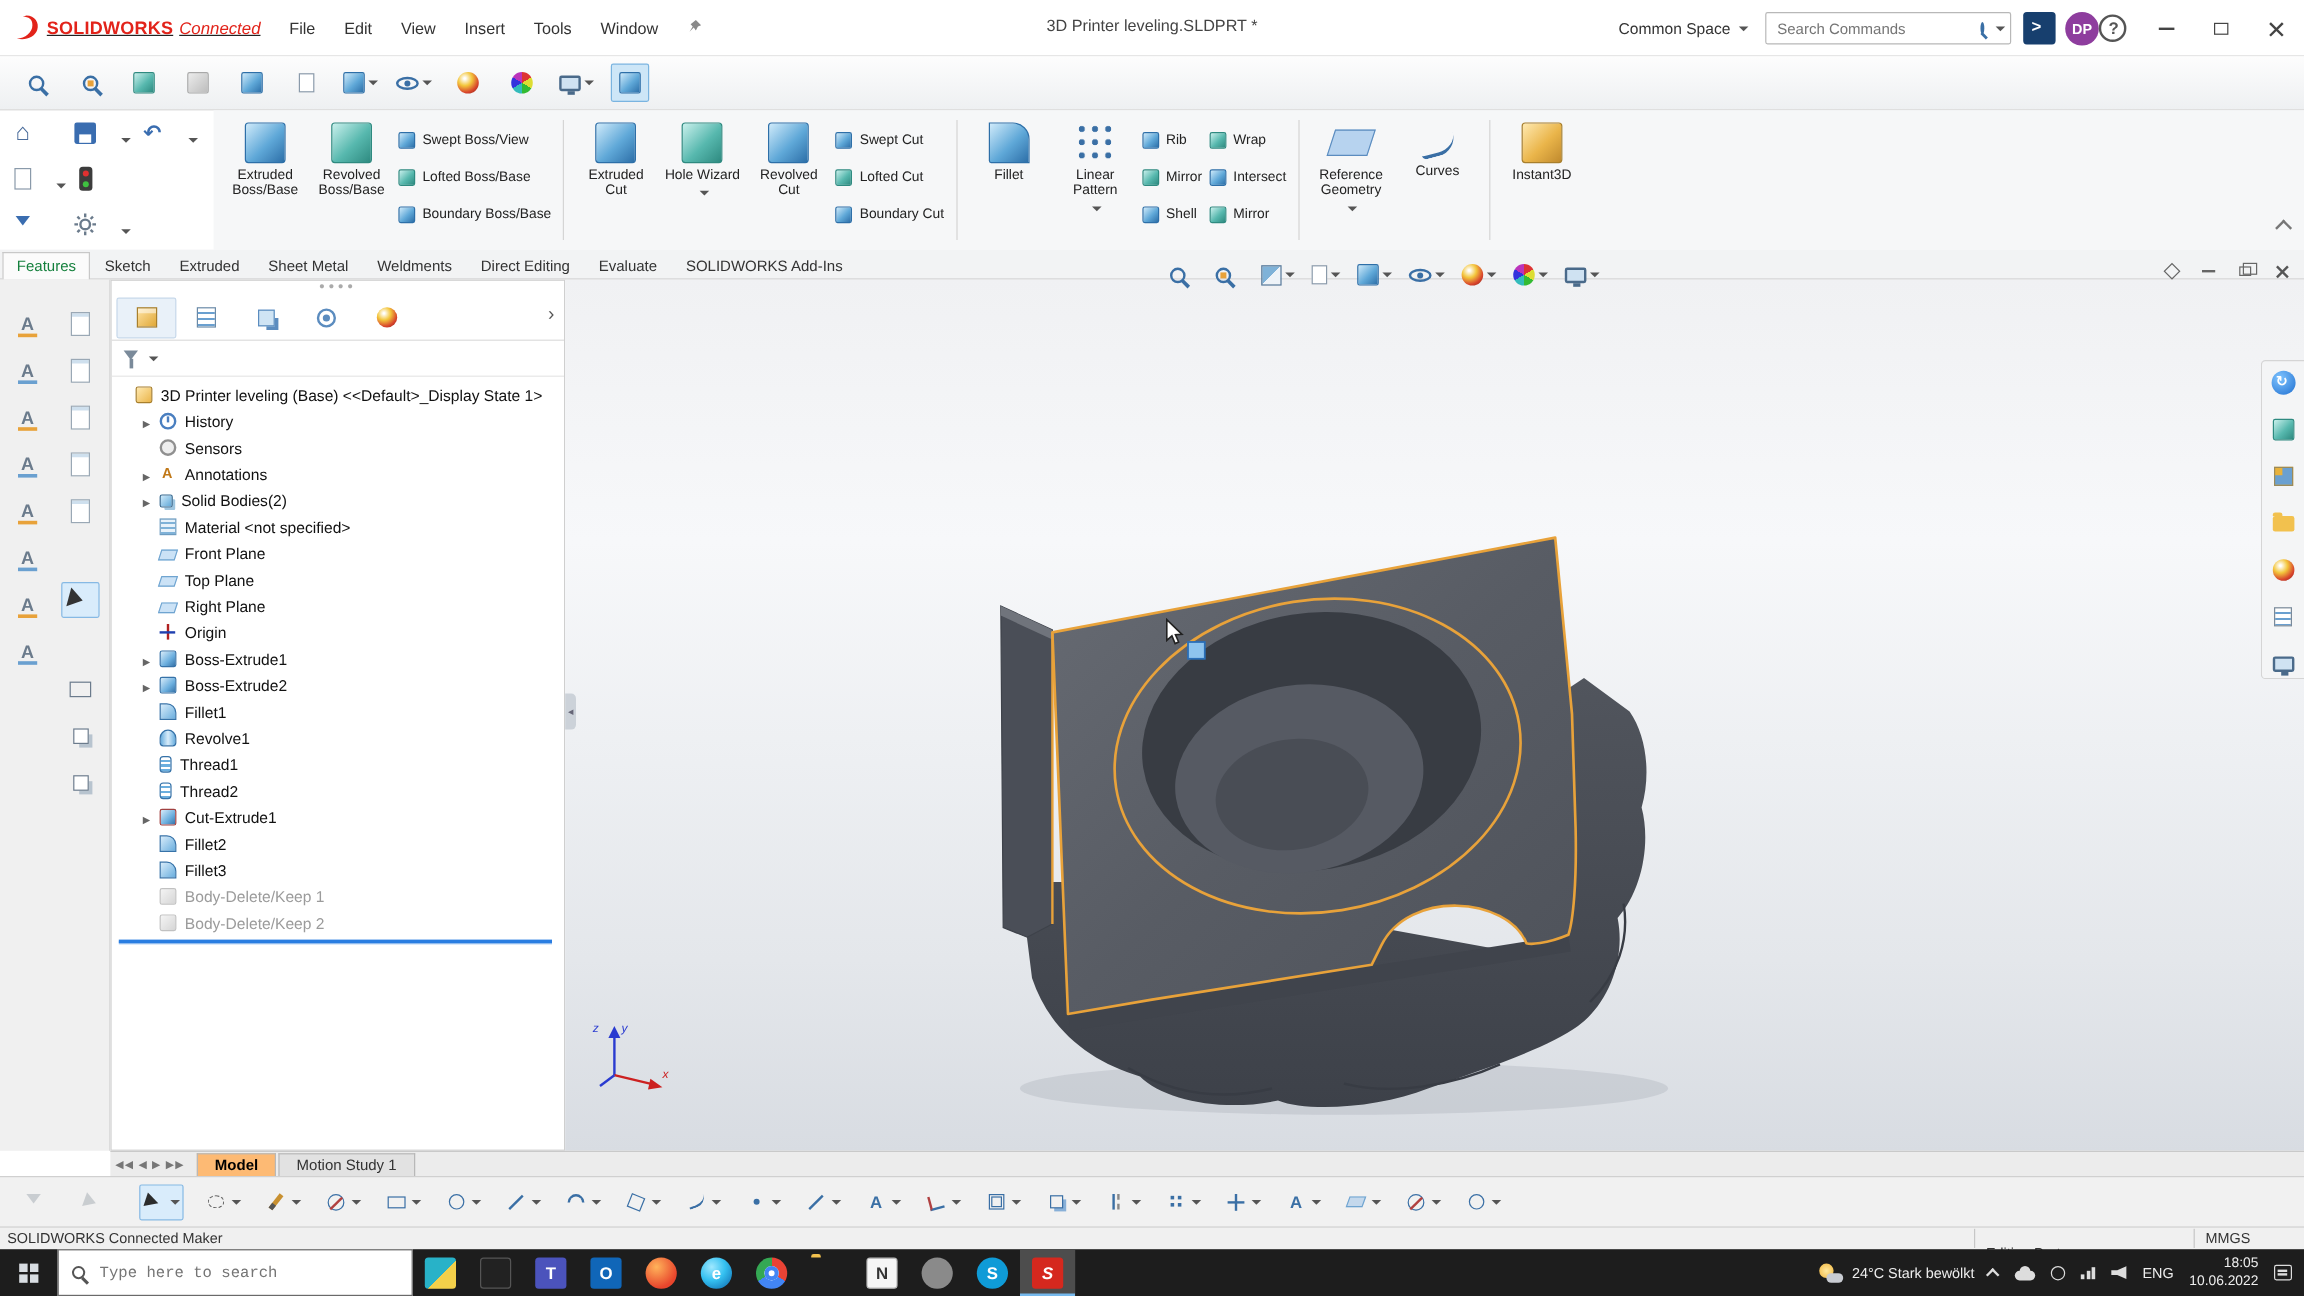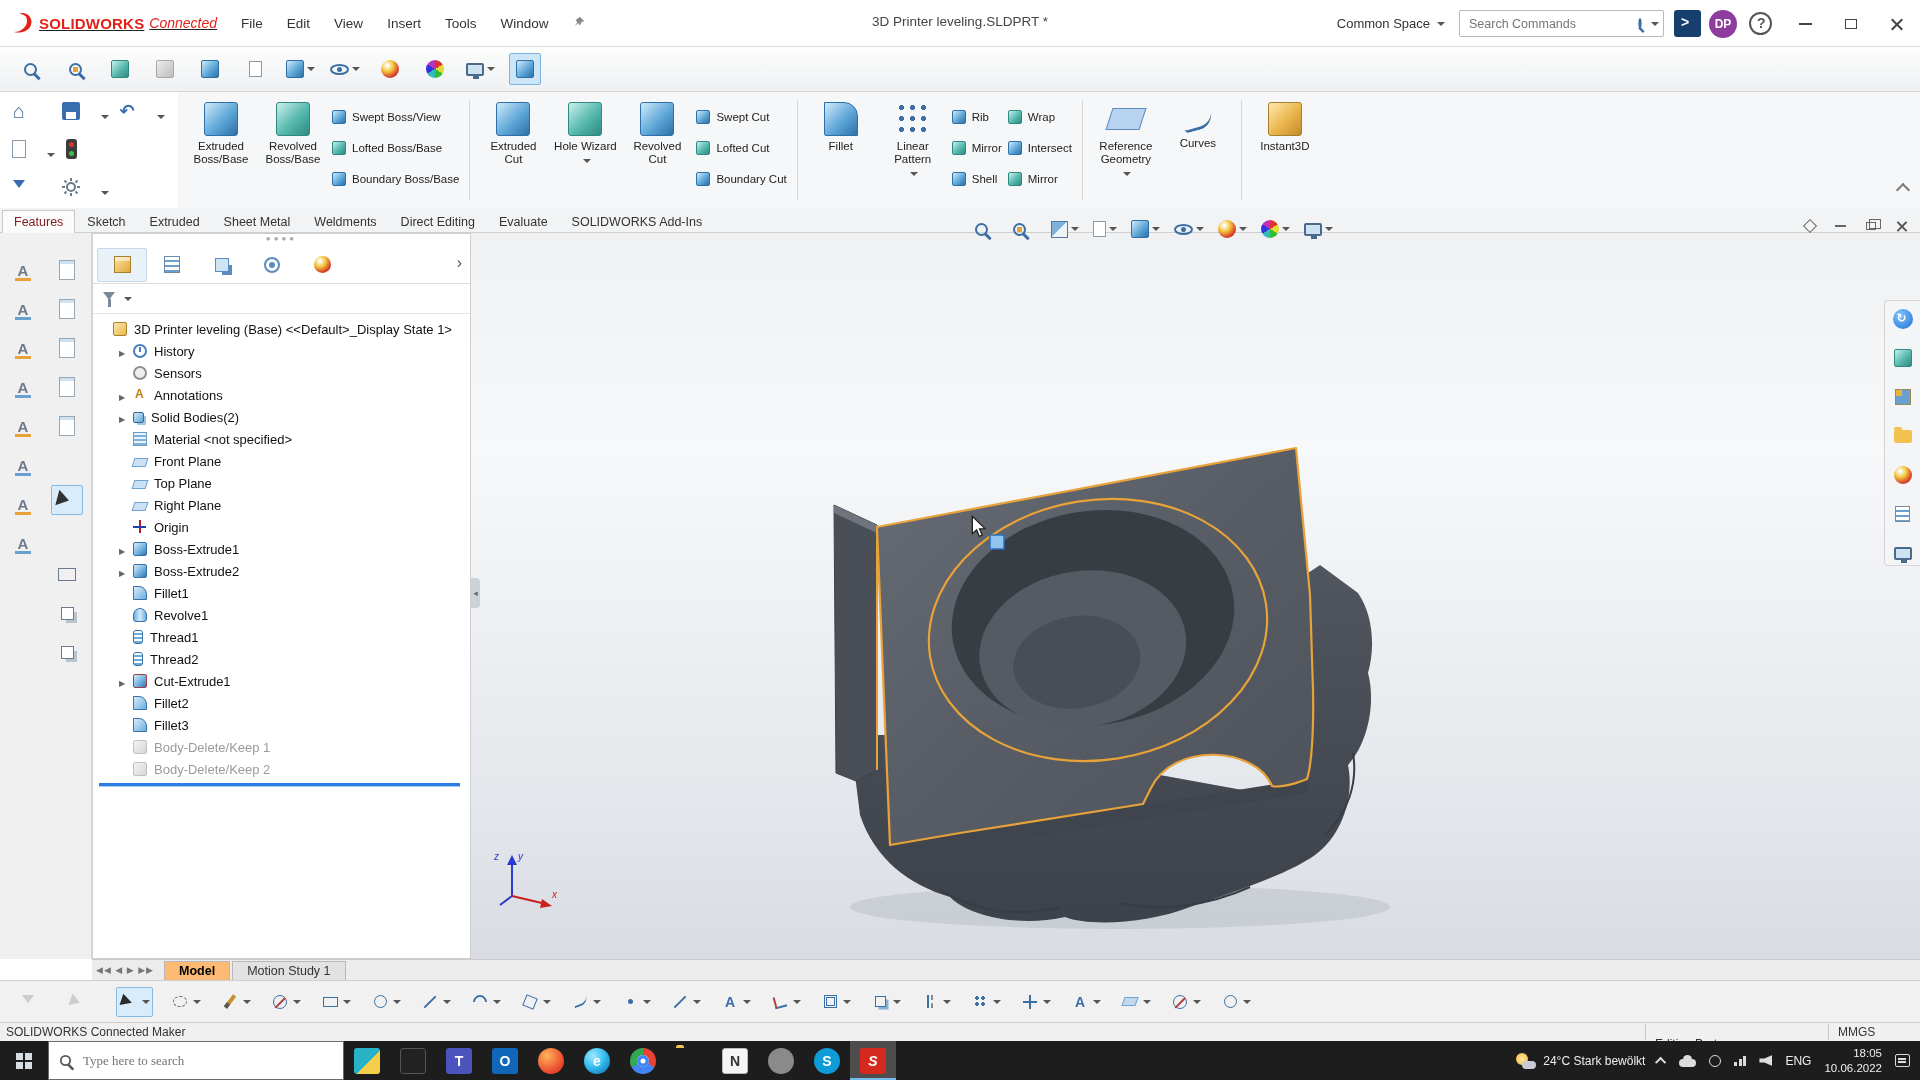--- a/index.html
+++ b/index.html
@@ -48,21 +48,21 @@
   .menubar{display:flex;gap:4px;}
   .menubar .menu{padding:5px 10px;font-size:13.5px;color:#333;cursor:default;}
   .pin{margin-left:14px;}
   .doc-title{position:absolute;left:50%;transform:translateX(-50%);top:14px;font-size:13.5px;color:#444;white-space:nowrap;}
   .tb-right{position:absolute;right:0;top:0;height:47px;display:flex;align-items:center;}
   .space-btn{display:flex;align-items:center;gap:4px;margin-right:14px;font-size:13px;color:#333;}
   .cmdsearch{width:205px;height:27px;border:1px solid #b8b8b8;border-radius:2px;background:#fff;display:flex;align-items:center;gap:6px;padding:0 7px;}
   .cmdsearch input{border:none;outline:none;flex:1;font-size:12.5px;font-family:inherit;color:#555;background:transparent;}
   .term{width:27px;height:27px;margin:0 8px 0 10px;background:#173f6e;border-radius:3px;position:relative;}
   .term::after{content:'>';position:absolute;left:7px;top:4px;color:#fff;font-weight:bold;font-size:14px;}
-  .avatar{width:28px;height:28px;border-radius:50%;background:#8e3d9e;color:#fff;font-size:12px;font-weight:bold;display:flex;align-items:center;justify-content:center;margin-right:12px;}
+  .avatar{width:28px;height:28px;border-radius:50%;background:#8e3d9e;color:#fff;font-size:12px;font-weight:bold;display:flex;align-items:center;justify-content:center;}
   .help{width:23px;height:23px;border:2px solid #555;border-radius:50%;position:relative;margin-right:10px;}
   .help::after{content:'?';position:absolute;left:6px;top:1px;font-size:14px;font-weight:bold;color:#555;}
   .wbtn{width:46px;height:47px;display:flex;align-items:center;justify-content:center;}
   .wmin{width:13px;height:2px;background:#444;}
   .wres{width:12px;height:10px;border:1.5px solid #444;position:relative;background:#fff;}
   .wres::after{content:'';position:absolute;left:2px;top:-4px;width:12px;height:10px;border:1.5px solid #444;z-index:-1;}
   .wclose{position:relative;width:14px;height:14px;}
   .wclose::before,.wclose::after{content:'';position:absolute;left:6px;top:0;width:2px;height:15px;background:#444;}
   .wclose::before{transform:rotate(45deg);} .wclose::after{transform:rotate(-45deg);}
 
@@ -95,21 +95,21 @@
   .sbl{font-size:11.5px;color:#222;white-space:nowrap;}
   .pat-big{display:inline-block;width:34px;height:34px;background:radial-gradient(#3a6fa5 2.5px,transparent 2.8px);background-size:11px 11px;}
   .plane-big{display:inline-block;width:34px;height:22px;transform:skewX(-18deg);background:rgba(120,175,230,.5);border:1.5px solid #5b8cbf;margin:6px 0;}
   .curve-big{display:inline-block;width:30px;height:18px;border-bottom:3px solid #3a6fa5;border-radius:0 0 16px 4px;transform:rotate(-15deg);margin:10px 0 3px;}
   .ribcollapse{position:absolute;top:185px;right:12px;width:10px;height:10px;border-left:2px solid #777;border-top:2px solid #777;transform:rotate(45deg);z-index:4;}
 
   
   .cmstrip{position:absolute;top:208px;left:0;right:0;height:25px;background:#f2f3f4;border-bottom:1px solid #cfcfcf;}
   .cmtabs{display:flex;height:25px;align-items:flex-end;padding-left:2px;}
   .cmtab{padding:4px 11px;font-size:12.5px;color:#333;border:1px solid transparent;border-bottom:none;}
-  .cmtab.active{background:#fbfbfb;border-color:#c8c8c8;color:#7f1d1d;}
+  .cmtab.active{background:#fbfbfb;border-color:#c8c8c8;color:#15803d;}
 
   
   .hud{position:absolute;top:214px;left:975px;height:30px;display:flex;gap:14px;align-items:center;z-index:6;}
   .hitem{display:flex;align-items:center;}
   .docctl{position:absolute;top:220px;right:12px;display:flex;gap:20px;align-items:center;z-index:6;}
   .dpin{width:10px;height:10px;border:1.5px solid #666;transform:rotate(45deg);}
   .dmin{width:11px;height:2px;background:#666;}
   .dres{width:10px;height:8px;border:1.5px solid #666;position:relative;}
   .dres::after{content:'';position:absolute;left:2px;top:-4px;width:10px;height:8px;border:1.5px solid #666;z-index:-1;}
   .dclose{position:relative;width:12px;height:12px;}
@@ -224,21 +224,21 @@
   .st-units{position:absolute;left:1838px;top:2px;}
   .st-sep1{position:absolute;left:1645px;top:1px;bottom:1px;width:1px;background:#c6c6c6;}
   .st-sep2{position:absolute;left:1828px;top:1px;bottom:1px;width:1px;background:#c6c6c6;}
 
   
   .taskbar{position:absolute;top:1041px;left:0;right:0;height:39px;background:#1d1d1d;display:flex;align-items:center;color:#eee;}
   .startbtn{width:48px;height:39px;display:flex;align-items:center;justify-content:center;}
   .winlogo{width:16px;height:16px;display:grid;grid-template-columns:1fr 1fr;grid-template-rows:1fr 1fr;gap:2px;}
   .winlogo span{background:#d8dde2;}
   .winsearch{width:296px;height:39px;background:#fff;border:1px solid #6a6a6a;display:flex;align-items:center;gap:9px;padding:0 10px;}
-  .winsearch input{border:none;outline:none;flex:1;font-size:13px;font-family:Liberation Serif, serif;color:#444;}
+  .winsearch input{border:none;outline:none;flex:1;font-size:13px;font-family:Liberation Mono, monospace;color:#444;}
   .appbtn{width:46px;height:39px;display:flex;align-items:center;justify-content:center;}
   .appbtn.active{background:#4d4d4d;box-shadow:inset 0 -2px 0 #76b9ed;}
   .appicon{width:26px;height:26px;border-radius:3px;display:flex;align-items:center;justify-content:center;font-weight:bold;font-size:14px;color:#fff;}
   .app-photos{background:linear-gradient(135deg,#28b2c8 55%,#f4d04a 55%);}
   .app-dark{background:#222;border:1px solid #555;}
   .app-teams{background:#4b53bc;}
   .app-outlook{background:#1066b8;}
   .app-red{background:radial-gradient(circle at 35% 30%,#ffb35a,#e8452c 70%);border-radius:50%;}
   .app-edge{background:radial-gradient(circle at 35% 30%,#9fe8ff,#35c1f1 45%,#0b62a8);border-radius:50%;color:#fff;}
   .app-chrome{border-radius:50%;background:conic-gradient(#ea4335 0 120deg,#4285f4 0 240deg,#34a853 0 360deg);position:relative;}

